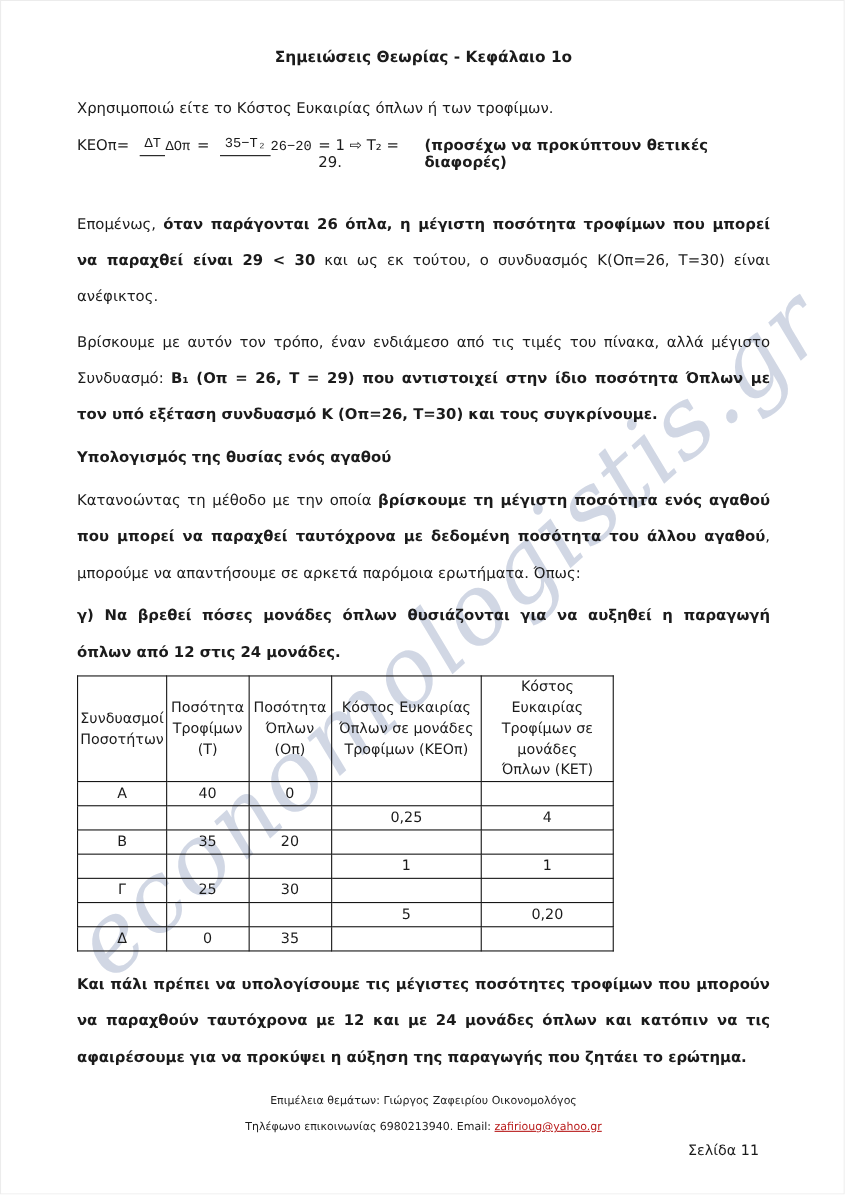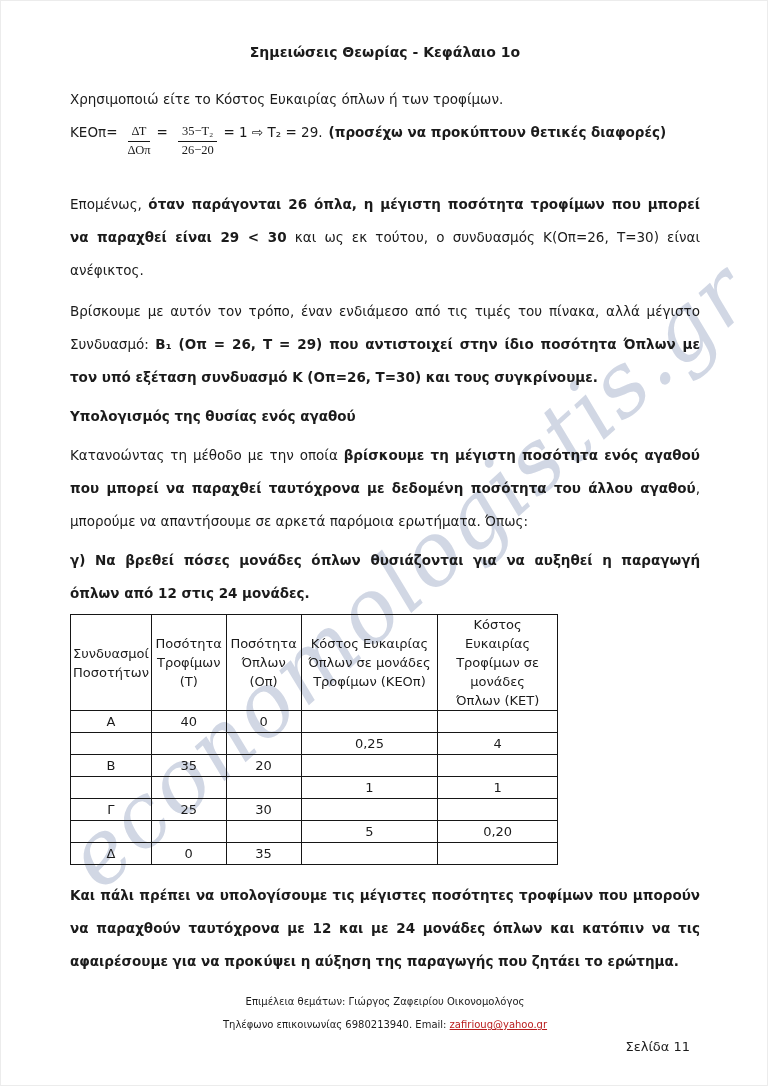--- a/index.html
+++ b/index.html
@@ -31,22 +31,22 @@
   .b     { font-weight:bold; }
   .mt22 { margin-top:22px; } .mt14 { margin-top:14px; }
   .mt8  { margin-top:8px;  } .mt6  { margin-top:6px;  }
   .formula {
     margin-top:8px; height:50px;
     display:flex; align-items:flex-start;
     font-size:13.5px;
   }
   .formula > span { margin-right:6px; }
   .frac {
-    display:inline-flex; flex-direction:column; align-items:center;
-    font-family:Liberation Serif, serif;
+    display:inline-flex; flex-direction:row; align-items:center;
+    font-family:Liberation Mono, monospace;
     font-size:12.5px; line-height:1.25;
     margin:0 4px;
   }
   .frac .num { border-bottom:1.4px solid #161616; padding:0 4px 1px; }
   .frac .den { padding-top:1px; }
   .formula .note { font-weight:bold; }
   table.datatable {
     border-collapse:collapse;
     margin-top:4px;
     width:488px;

